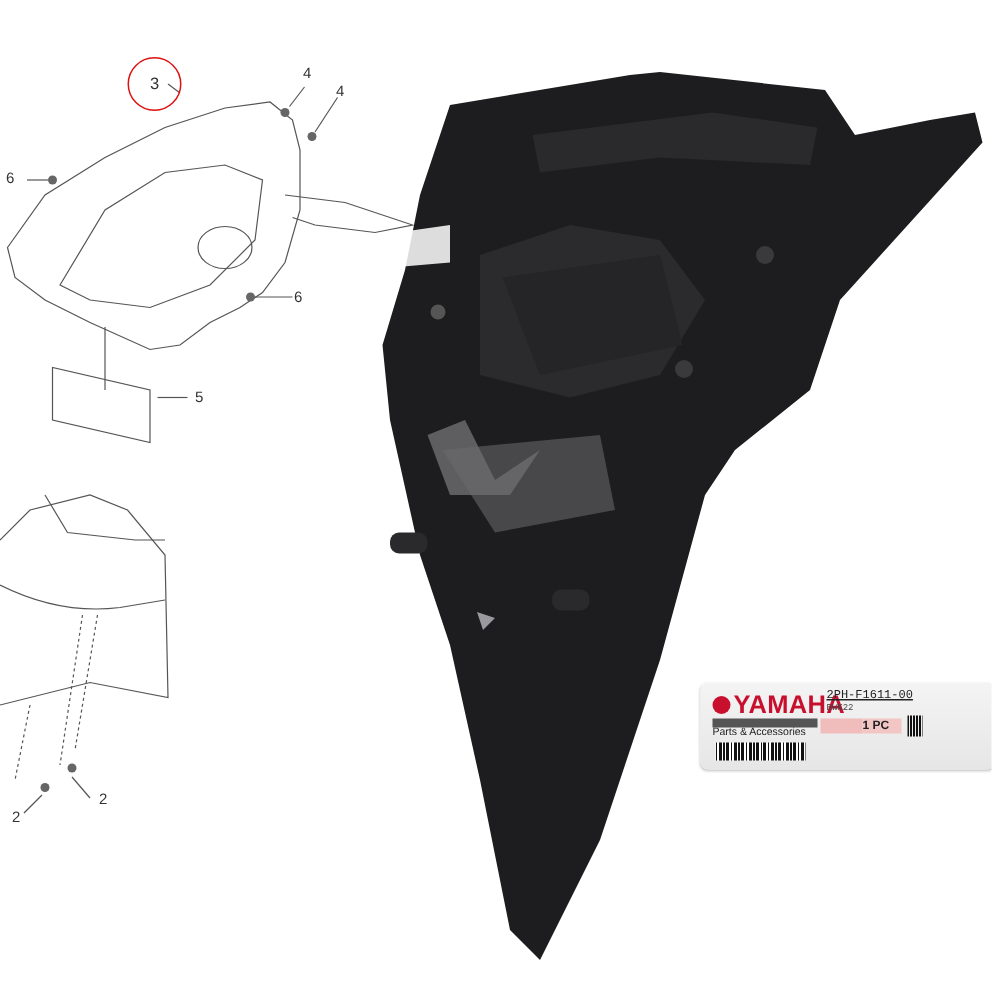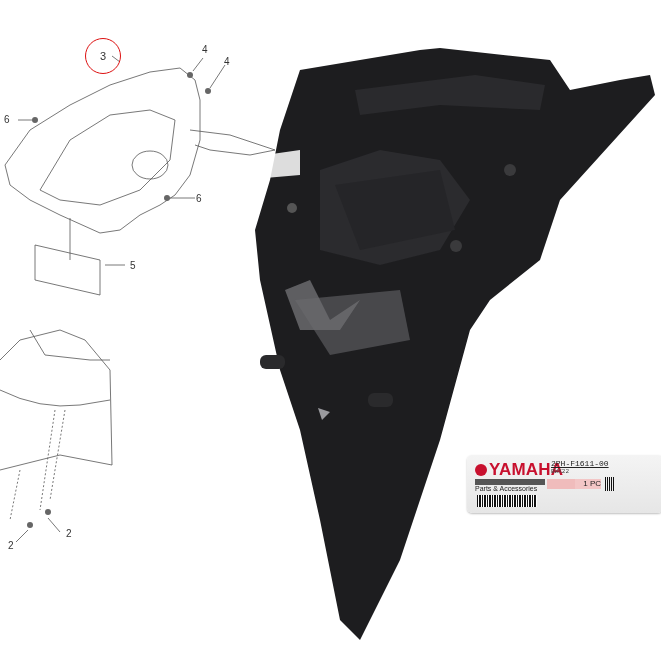--- a/index.html
+++ b/index.html
@@ -7,21 +7,21 @@
   .diagram{position:absolute;left:0;top:0;width:661px;height:661px;}
   .callout{position:absolute;font-size:10px;color:#333;font-family:"Liberation Sans",sans-serif;}
   .circle-callout{position:absolute;left:85px;top:38px;width:36px;height:36px;border:1.5px solid #d11;border-radius:50%;display:flex;align-items:center;justify-content:center;font-size:11px;color:#333;box-sizing:border-box;}
   .label{position:absolute;left:467px;top:455px;width:196px;height:58px;background:linear-gradient(#f4f4f4,#e6e6e6);border-radius:5px;box-shadow:0 1px 2px rgba(0,0,0,0.25);box-sizing:border-box;}
   .brand{position:absolute;left:8px;top:5px;font-weight:bold;font-size:17px;color:#c8102e;letter-spacing:0.2px;font-family:"Liberation Sans",sans-serif;}
   .brand-logo{display:inline-block;width:12px;height:12px;border-radius:50%;background:#c8102e;margin-right:2px;vertical-align:-1px;}
   .partno{position:absolute;left:84px;top:4px;font-size:8px;color:#222;font-family:"Liberation Mono",monospace;text-decoration:underline;}
   .subno{position:absolute;left:84px;top:13px;font-size:6px;color:#444;font-family:"Liberation Mono",monospace;}
   .dark-strip{position:absolute;left:8px;top:24px;width:70px;height:6px;background:#555;}
   .pa{position:absolute;left:8px;top:30px;font-size:7px;color:#222;}
-  .qty{position:absolute;left:108px;top:24px;width:26px;height:10px;background:#f3c6c6;font-size:8px;color:#222;text-align:right;line-height:10px;}
+  .qty{position:absolute;left:108px;top:24px;width:26px;height:10px;background:#f3c6c6;font-size:8px;color:#222;text-align:left;line-height:10px;font-weight:bold;}
   .pink{position:absolute;left:80px;top:24px;width:28px;height:10px;background:#f0bcbc;}
   .barcode{position:absolute;left:10px;top:40px;width:60px;height:12px;background:repeating-linear-gradient(90deg,#111 0 1px,#fff 1px 2px,#111 2px 4px,#fff 4px 5px);}
   .barcode2{position:absolute;left:138px;top:22px;width:10px;height:14px;background:repeating-linear-gradient(90deg,#111 0 1px,#eee 1px 2px);}
 </style>
 </head>
 <body>
 
 <svg class="diagram" viewBox="0 0 661 661" width="661" height="661">
   <g fill="none" stroke="#555" stroke-width="0.8">
     <path d="M5,165 L30,130 L70,105 L110,85 L150,72 L180,68 L195,80 L200,100 L200,140 L190,175 L175,195 L160,205 L140,215 L120,230 L100,233 L60,215 L30,200 L10,185 Z"></path>

